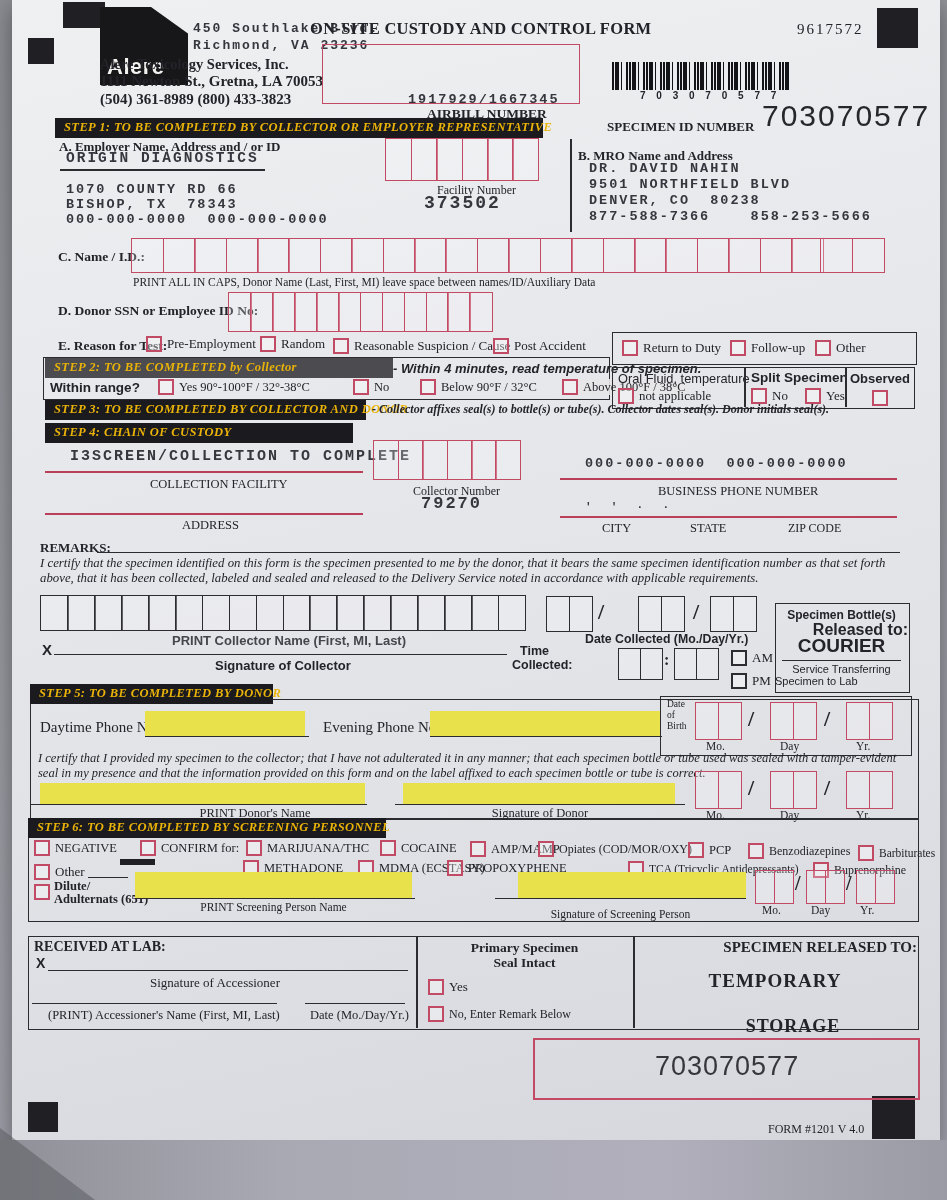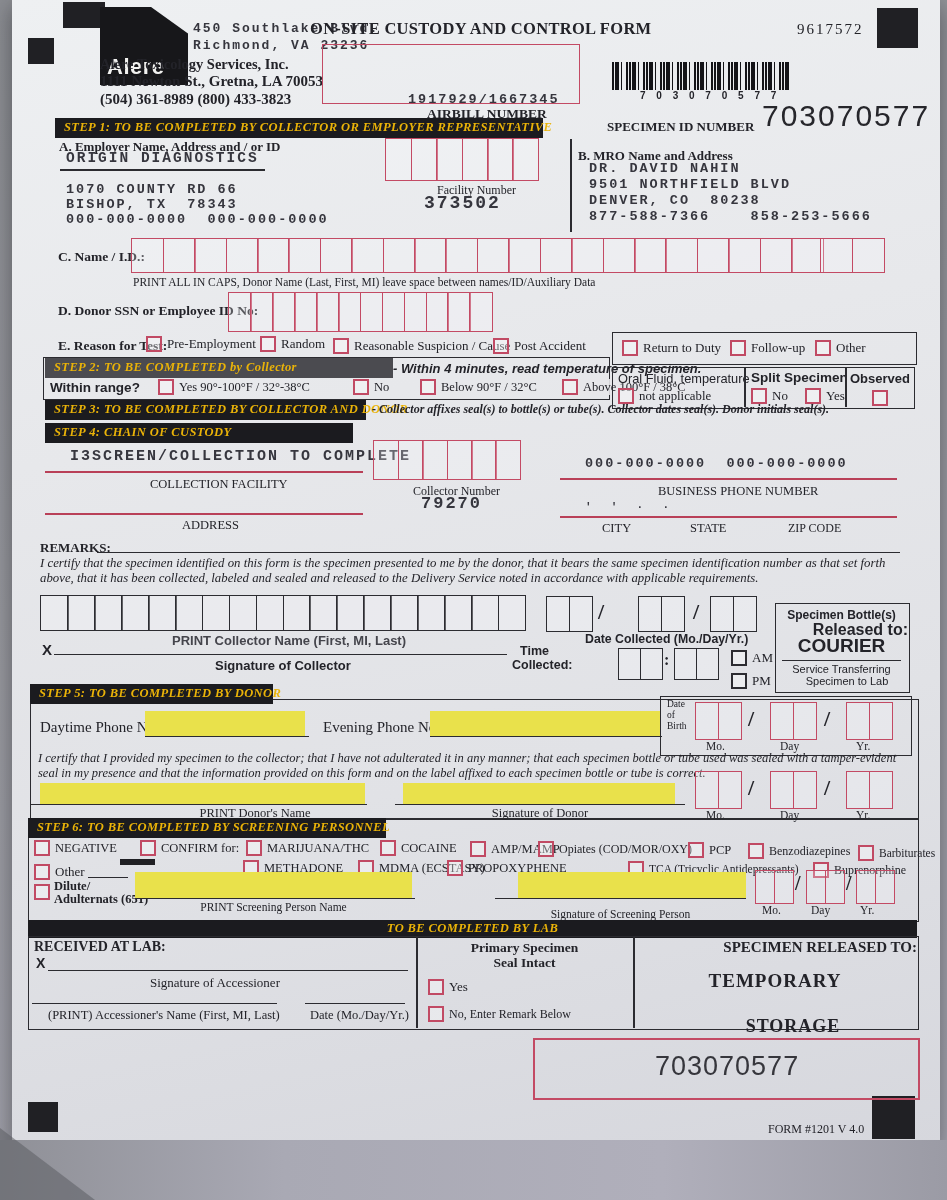--- a/index.html
+++ b/index.html
@@ -308,21 +308,21 @@
   <span class="opt sans" style="left:731px;top:673px;font-size:13px">
       <i class="cb" style="border-color:#2c2c31"></i>
       <u style="text-decoration:none">PM</u>
     </span>
   <div class="obox" style="left:775px;top:603px;width:133px;height:88px;text-align:center"></div>
   <span class="t b sans" style="left:775px;top:608px;width:133px;text-align:center;font-size:12px">Specimen Bottle(s)</span>
   <span class="t b sans" style="left:775px;top:621px;width:133px;text-align:right;font-size:16px">Released to:</span>
   <span class="t b sans" style="left:775px;top:635px;width:133px;text-align:center;font-size:19px">COURIER</span>
   <div class="bline" style="left:782px;top:660px;width:119px;height:1px"></div>
   <span class="t sans" style="left:775px;top:663px;width:133px;text-align:center;font-size:11px">Service Transferring</span>
-  <span class="t sans" style="left:775px;top:675px;width:144px;text-align:center;font-size:11px">Specimen to Lab</span>
+  <span class="t sans" style="left:775px;top:675px;width:144px;font-size:11px">Specimen to Lab</span>
 
   <div class="obox" style="left:30px;top:699px;width:887px;height:119px"></div>
   <div class="bar" style="left:30px;top:684px;width:225px">STEP 5: TO BE COMPLETED BY DONOR</div>
   <span class="t" style="left:40px;top:719px;font-size:15px">Daytime Phone No.</span>
   <div class="hl" style="left:145px;top:711px;width:160px;height:25px"></div>
   <div class="bline" style="left:145px;top:736px;width:164px"></div>
   <span class="t" style="left:323px;top:719px;font-size:15px">Evening Phone No.</span>
   <div class="hl" style="left:430px;top:711px;width:230px;height:25px"></div>
   <div class="bline" style="left:430px;top:736px;width:232px"></div>
   <div class="obox" style="left:660px;top:696px;width:250px;height:58px"></div>
@@ -455,21 +455,20 @@
     </span>
   <span class="slash" style="left:846px;top:872px;font-size:20px">/</span>
   <span class="boxes" style="left:858px;top:870px;--w:18px;--h:32px">
       <i></i>
       <i></i>
     </span>
   <span class="t" style="left:762px;top:904px;font-size:11.5px">Mo.</span>
   <span class="t" style="left:811px;top:904px;font-size:11.5px">Day</span>
   <span class="t" style="left:860px;top:904px;font-size:11.5px">Yr.</span>
 
-  <div class="bar" style="left:28px;top:920px;width:873px;text-align:center;padding:1px 8px 2px">TO BE COMPLETED BY LAB</div>
   <div class="obox" style="left:28px;top:936px;width:889px;height:92px"></div>
   <span class="t b" style="left:34px;top:939px;font-size:14px">RECEIVED AT LAB:</span>
   <span class="t b sans" style="left:36px;top:955px;font-size:14px">X</span>
   <div class="bline" style="left:48px;top:970px;width:360px"></div>
   <span class="t" style="left:150px;top:975px;font-size:13px">Signature of Accessioner</span>
   <div class="bline" style="left:32px;top:1003px;width:245px"></div>
   <span class="t" style="left:48px;top:1008px;font-size:12.5px">(PRINT) Accessioner's Name (First, MI, Last)</span>
   <div class="bline" style="left:305px;top:1003px;width:100px"></div>
   <span class="t" style="left:310px;top:1008px;font-size:12.5px">Date (Mo./Day/Yr.)</span>
   <div class="vline" style="left:416px;top:936px;height:92px"></div>

